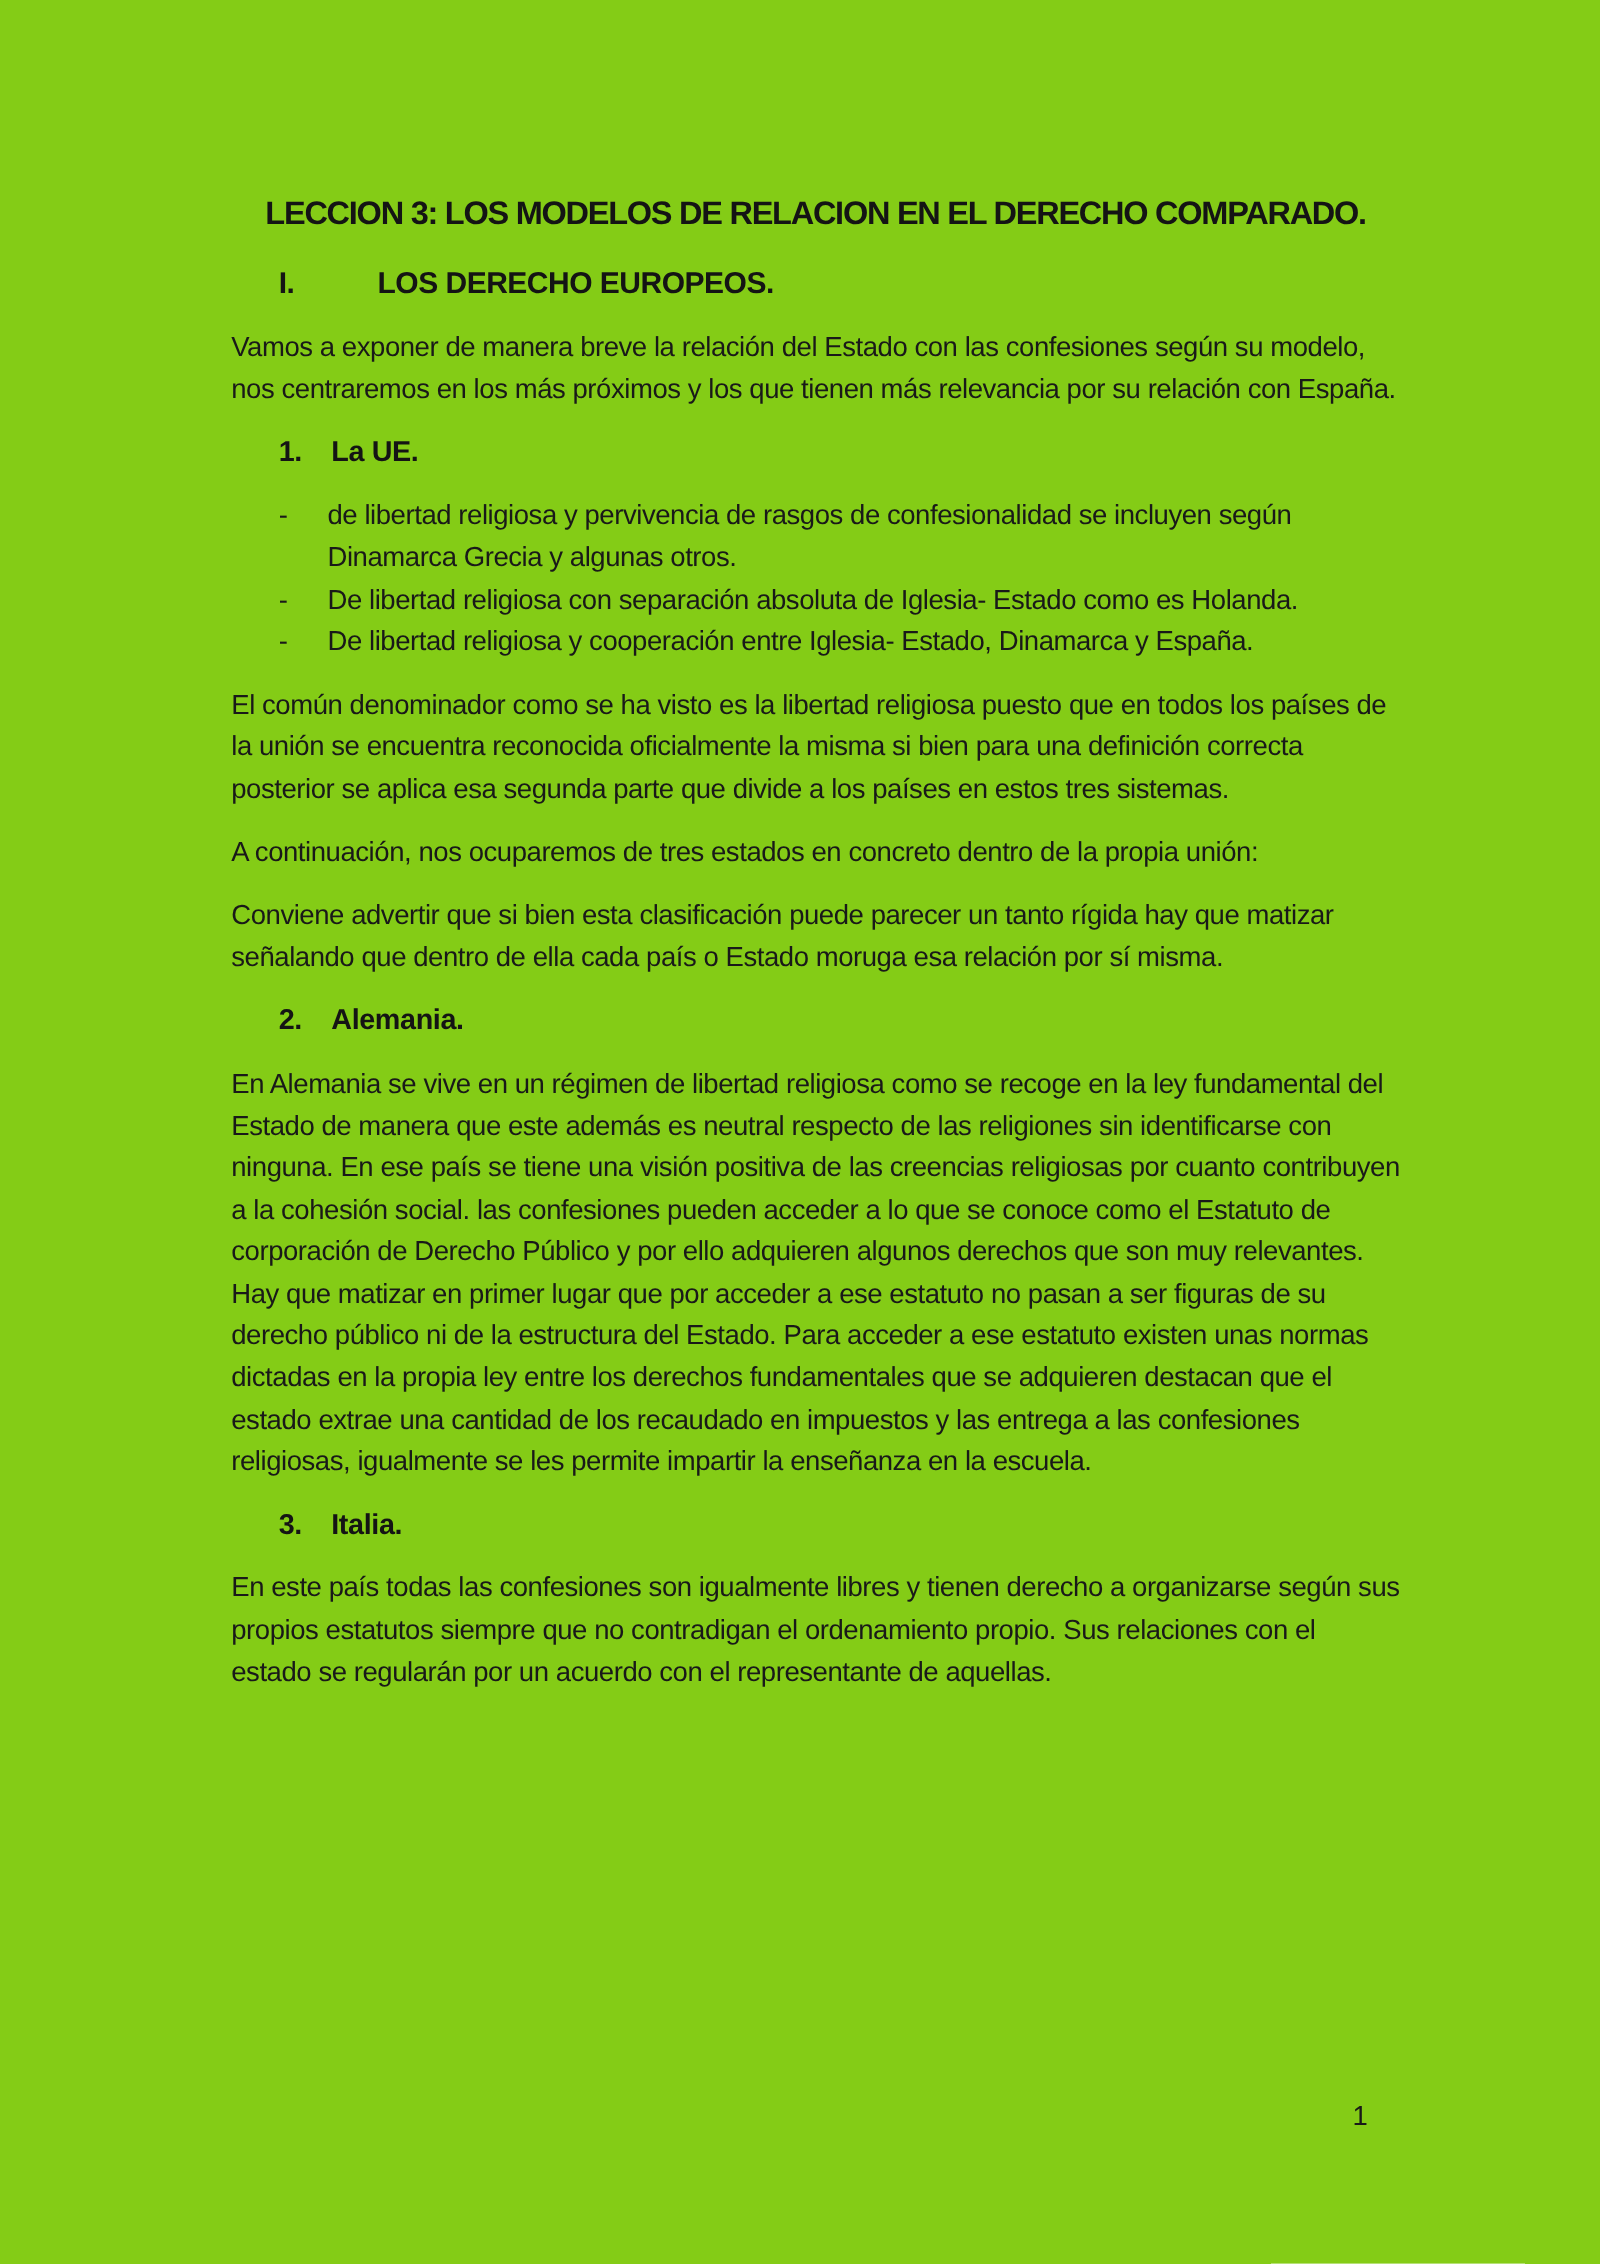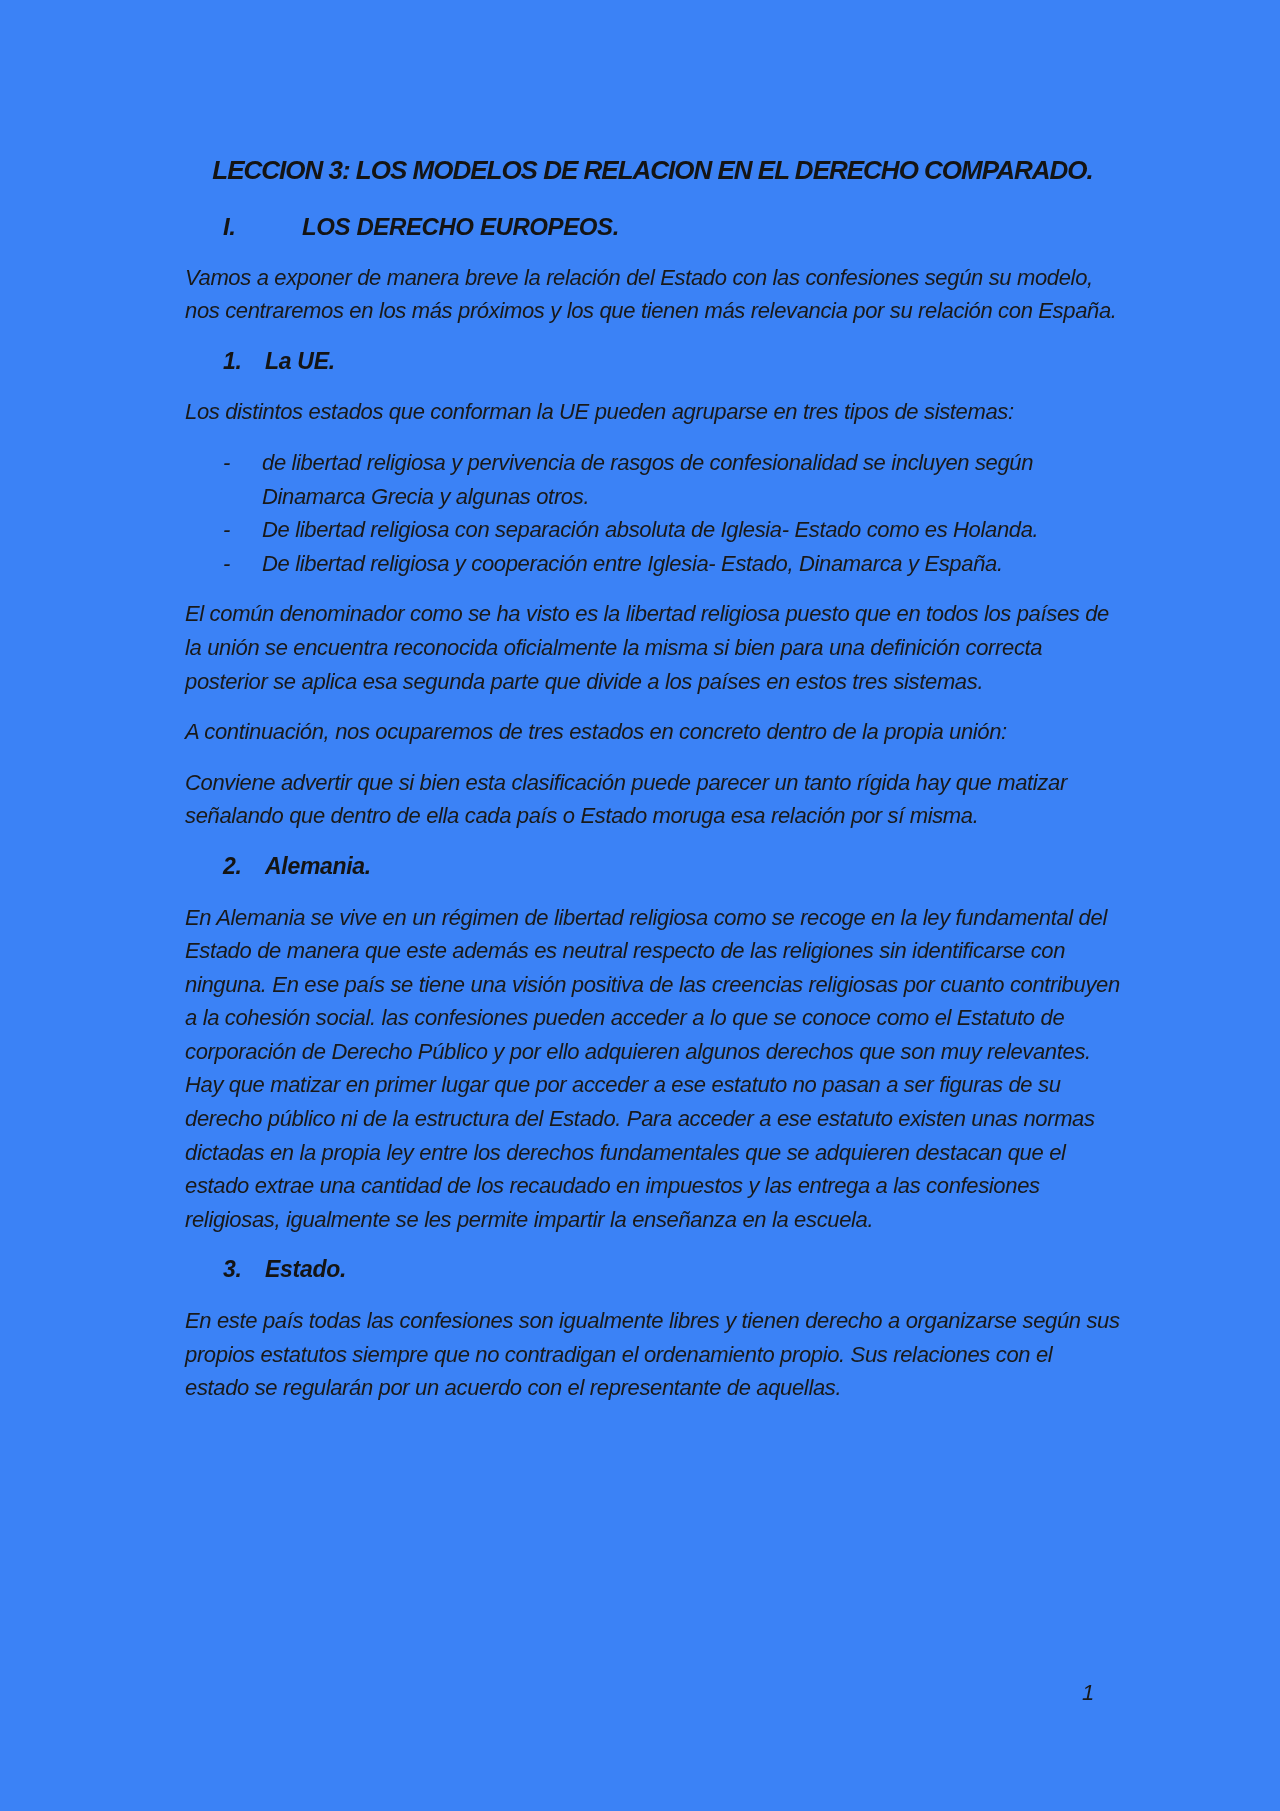--- a/index.html
+++ b/index.html
@@ -11,23 +11,22 @@
     width: 1280px;
     height: 1811px;
     position: relative;
     font-family: "Liberation Sans", sans-serif;
     color: #191919;
   }
   .page {
     position: relative;
     width: 1280px;
     height: 1811px;
-    background: #3b82f6;
+    background: #84cc16;
     overflow: hidden;
-    font-style: italic;
   }
   .content {
     position: absolute;
     left: 185px;
     top: 150px;
     width: 935px;
   }
   .doc-title {
     font-size: 26px;
     font-weight: bold;
@@ -103,21 +102,20 @@
     <div class="section-heading">
       <span class="section-num">I.</span>
       <span class="section-label">LOS DERECHO EUROPEOS.</span>
     </div>
     <div id="doc-blocks">
         <p class="para">Vamos a exponer de manera breve la relación del Estado con las confesiones según su modelo, nos centraremos en los más próximos y los que tienen más relevancia por su relación con España.</p>
         <div class="subheading">
     <span class="sub-num">1.</span>
     <span class="sub-label">La UE.</span>
   </div>
-        <p class="para">Los distintos estados que conforman la UE pueden agruparse en tres tipos de sistemas:</p>
         <div class="bullet-group">
           <div class="bullet-item">
     <span class="bullet-marker">-</span>
     <span class="bullet-text">de libertad religiosa y pervivencia de rasgos de confesionalidad se incluyen según Dinamarca Grecia y algunas otros.</span>
   </div>
           <div class="bullet-item">
     <span class="bullet-marker">-</span>
     <span class="bullet-text">De libertad religiosa con separación absoluta de Iglesia- Estado como es Holanda.</span>
   </div>
           <div class="bullet-item">
@@ -128,19 +126,19 @@
         <p class="para">El común denominador como se ha visto es la libertad religiosa puesto que en todos los países de la unión se encuentra reconocida oficialmente la misma si bien para una definición correcta posterior se aplica esa segunda parte que divide a los países en estos tres sistemas.</p>
         <p class="para">A continuación, nos ocuparemos de tres estados en concreto dentro de la propia unión:</p>
         <p class="para">Conviene advertir que si bien esta clasificación puede parecer un tanto rígida hay que matizar señalando que dentro de ella cada país o Estado moruga esa relación por sí misma.</p>
         <div class="subheading">
     <span class="sub-num">2.</span>
     <span class="sub-label">Alemania.</span>
   </div>
         <p class="para">En Alemania se vive en un régimen de libertad religiosa como se recoge en la ley fundamental del Estado de manera que este además es neutral respecto de las religiones sin identificarse con ninguna. En ese país se tiene una visión positiva de las creencias religiosas por cuanto contribuyen a la cohesión social. las confesiones pueden acceder a lo que se conoce como el Estatuto de corporación de Derecho Público y por ello adquieren algunos derechos que son muy relevantes. Hay que matizar en primer lugar que por acceder a ese estatuto no pasan a ser figuras de su derecho público ni de la estructura del Estado. Para acceder a ese estatuto existen unas normas dictadas en la propia ley entre los derechos fundamentales que se adquieren destacan que el estado extrae una cantidad de los recaudado en impuestos y las entrega a las confesiones religiosas, igualmente se les permite impartir la enseñanza en la escuela.</p>
         <div class="subheading">
     <span class="sub-num">3.</span>
-    <span class="sub-label">Estado.</span>
+    <span class="sub-label">Italia.</span>
   </div>
         <p class="para">En este país todas las confesiones son igualmente libres y tienen derecho a organizarse según sus propios estatutos siempre que no contradigan el ordenamiento propio. Sus relaciones con el estado se regularán por un acuerdo con el representante de aquellas.</p>
       </div>
   </div>
   <div class="page-number">1</div>
 </div>
 
 </body></html>

